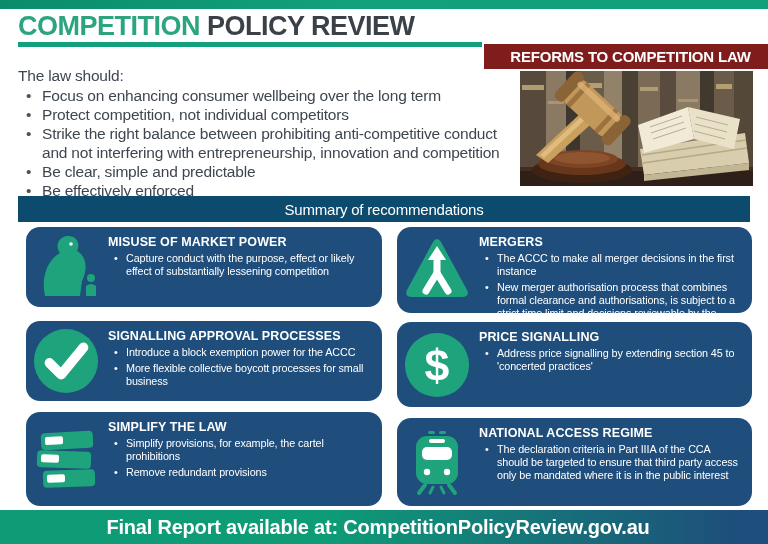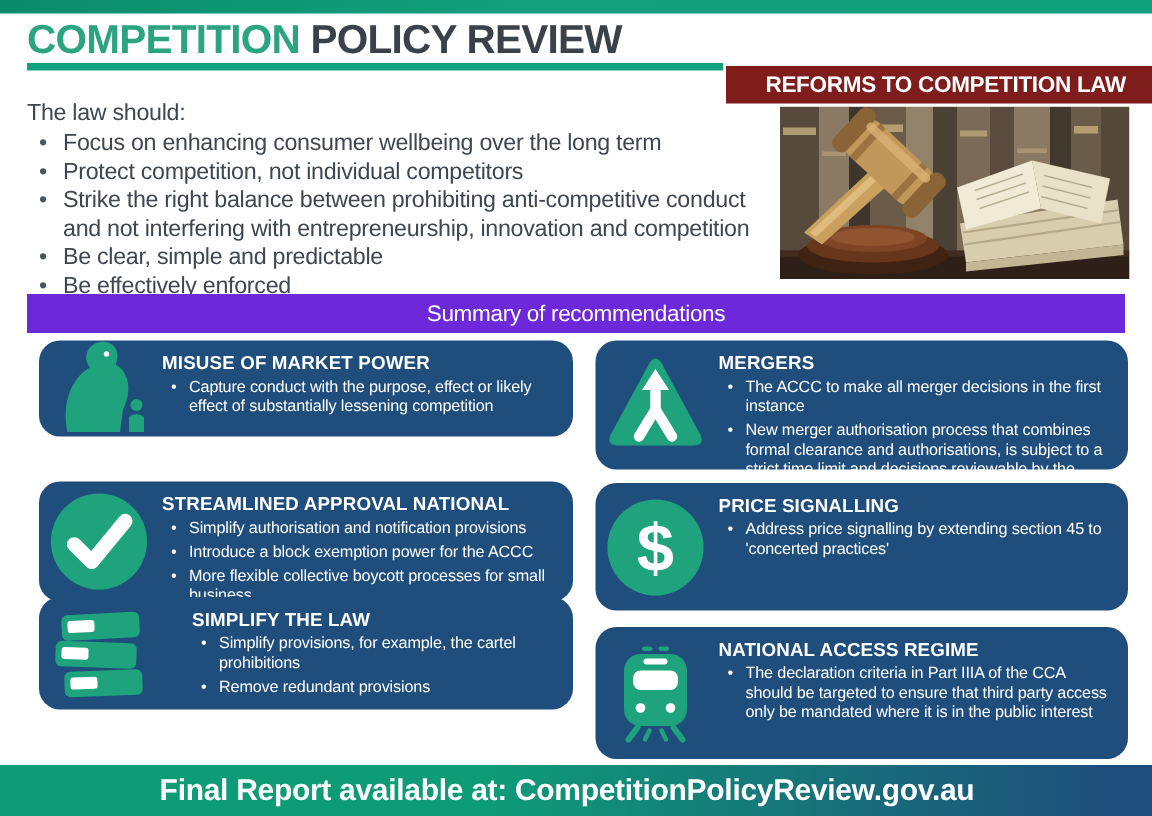--- a/index.html
+++ b/index.html
@@ -21,35 +21,35 @@
     letter-spacing:-0.2px;white-space:nowrap;}
   
   .intro{position:absolute;left:18px;top:66px;width:496px;color:#3f4650;font-size:15.5px;line-height:19px;letter-spacing:-0.2px;}
   .intro-heading{margin:0 0 1px 0;}
   .intro ul{margin:0;padding:0;list-style:none;}
   .intro li{position:relative;padding-left:24px;}
   .intro li::before{content:"\2022";position:absolute;left:8px;color:#4c555e;}
   
   .photo{position:absolute;left:520px;top:71px;width:233px;height:115px;overflow:hidden;}
   
-  .summary{position:absolute;left:18px;top:196px;width:732px;height:26px;background:#6d28d9;color:#fff;
+  .summary{position:absolute;left:18px;top:196px;width:732px;height:26px;background:#0c4a6e;color:#fff;
     font-size:15px;display:flex;align-items:center;justify-content:center;letter-spacing:-0.2px;}
   
   .card{position:absolute;background:#1f4e7c;border-radius:14px;color:#fff;display:flex;align-items:stretch;}
   .card-icon{width:80px;flex:none;display:flex;align-items:center;justify-content:center;}
   .card-body{flex:1;padding:8px 12px 6px 2px;}
   .card-body h3{margin:0 0 3px 0;font-size:12.5px;font-weight:700;letter-spacing:0.1px;}
   .card-body ul{margin:0;padding:0;list-style:none;}
   .card-body li{position:relative;font-size:10.8px;line-height:13px;padding-left:18px;margin-bottom:3px;letter-spacing:-0.1px;}
   .card-body li::before{content:"\2022";position:absolute;left:6px;}
-  #card1{left:26px;top:227px;width:356px;height:64px;}
+  #card1{left:26px;top:227px;width:356px;height:80px;}
   #card2{left:397px;top:227px;width:355px;height:86px;}
   #card3{left:26px;top:321px;width:356px;height:80px;}
   #card4{left:397px;top:322px;width:355px;height:85px;}
-  #card5{left:26px;top:398px;width:356px;height:75px;gap:20px;}
+  #card5{left:26px;top:412px;width:356px;height:94px;}
   #card6{left:397px;top:418px;width:355px;height:88px;}
   
   .footer{position:absolute;left:0;top:510px;width:768px;height:34px;
     background:linear-gradient(90deg,#0e9c77 0%,#0e9c77 42%,#1e4e7b 96%);
     color:#fff;font-weight:700;font-size:20px;display:flex;align-items:center;justify-content:center;
     padding-right:12px;box-sizing:border-box;letter-spacing:-0.2px;}
 </style>
 </head>
 <body>
 
@@ -168,23 +168,22 @@
   </div>
 
   <div class="card" id="card3">
     <div class="card-icon">
       <svg width="68" height="68" viewBox="0 0 70 70">
         <circle cx="35" cy="35" r="33" fill="#1fa37c"></circle>
         <path d="M18 37 L30 49 L53 21" stroke="#ffffff" stroke-width="10" stroke-linecap="round" stroke-linejoin="round" fill="none"></path>
       </svg>
     </div>
     <div class="card-body">
-      <h3>STREAMLINED APPROVAL NATIONAL</h3>
-      <ul>
-          <li>Simplify authorisation and notification provisions</li>
+      <h3>SIGNALLING APPROVAL PROCESSES</h3>
+      <ul>
           <li>Introduce a block exemption power for the ACCC</li>
           <li>More flexible collective boycott processes for small business</li>
         </ul>
     </div>
   </div>
 
   <div class="card" id="card4">
     <div class="card-icon">
       <svg width="68" height="68" viewBox="0 0 70 70">
         <circle cx="35" cy="35" r="33" fill="#1fa37c"></circle>

